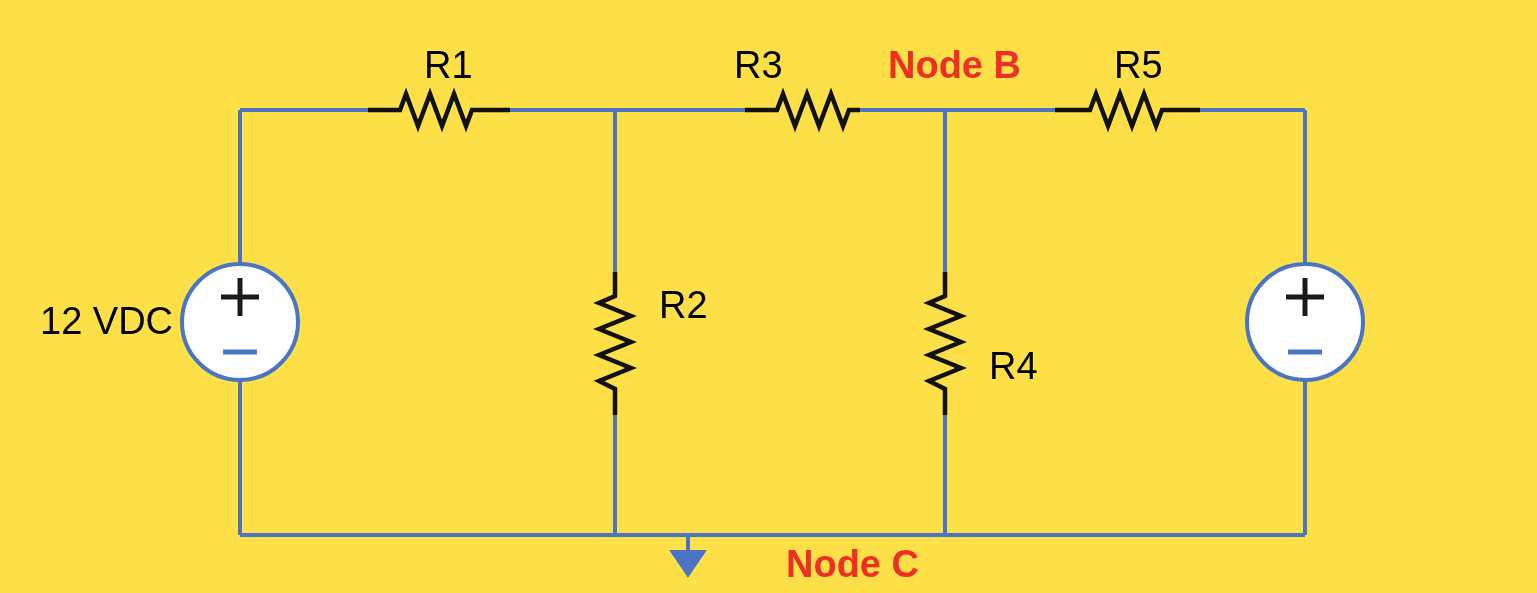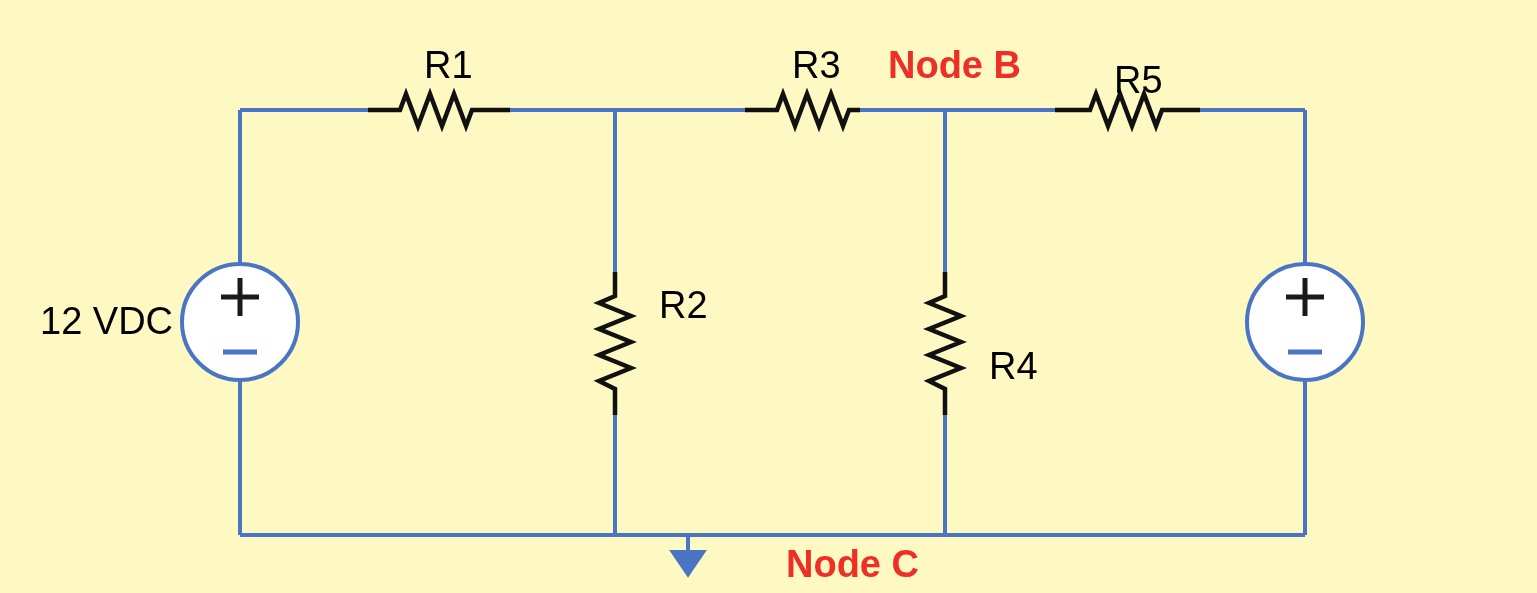--- a/index.html
+++ b/index.html
@@ -8,21 +8,21 @@
     padding: 0;
     background: #ffffff;
   }
   body {
     font-family: "Liberation Sans", sans-serif;
   }
   #circuit-root {
     position: relative;
     width: 1537px;
     height: 593px;
-    background: #fef9c3;
+    background: #fde047;
     overflow: hidden;
   }
   #circuit-svg {
     position: absolute;
     left: 0;
     top: 0;
     width: 1537px;
     height: 593px;
   }
   .lbl {
@@ -121,25 +121,25 @@
     <g>
       <line x1="688" y1="535" x2="688" y2="553" stroke="#4a74c4" stroke-width="4"></line>
       <polygon points="671,551 705,551 688,576" fill="#4a74c4" stroke="#4a74c4" stroke-width="2"></polygon>
     </g>
   </svg>
 
   <div class="lbl lbl-res" style="left:424px; top:46px;">R1</div>
 
   <div class="lbl lbl-res" style="left:659px; top:286px;">R2</div>
 
-  <div class="lbl lbl-res" style="left:792px; top:46px;">R3</div>
+  <div class="lbl lbl-res" style="left:734px; top:46px;">R3</div>
 
   <div class="lbl lbl-res" style="left:989px; top:303px;margin-top:44px;">R4</div>
 
-  <div class="lbl lbl-res" style="left:1114px; top:61px;">R5</div>
+  <div class="lbl lbl-res" style="left:1114px; top:46px;">R5</div>
 
 
   <div class="lbl lbl-node" style="left:888px; top:46px;">Node B</div>
 
   <div class="lbl lbl-node" style="left:786px; top:545px;">Node C</div>
 
   <div class="lbl lbl-src" style="left:40px; top:302px;text-align:right;">12 VDC</div>
 
 
 </div>

